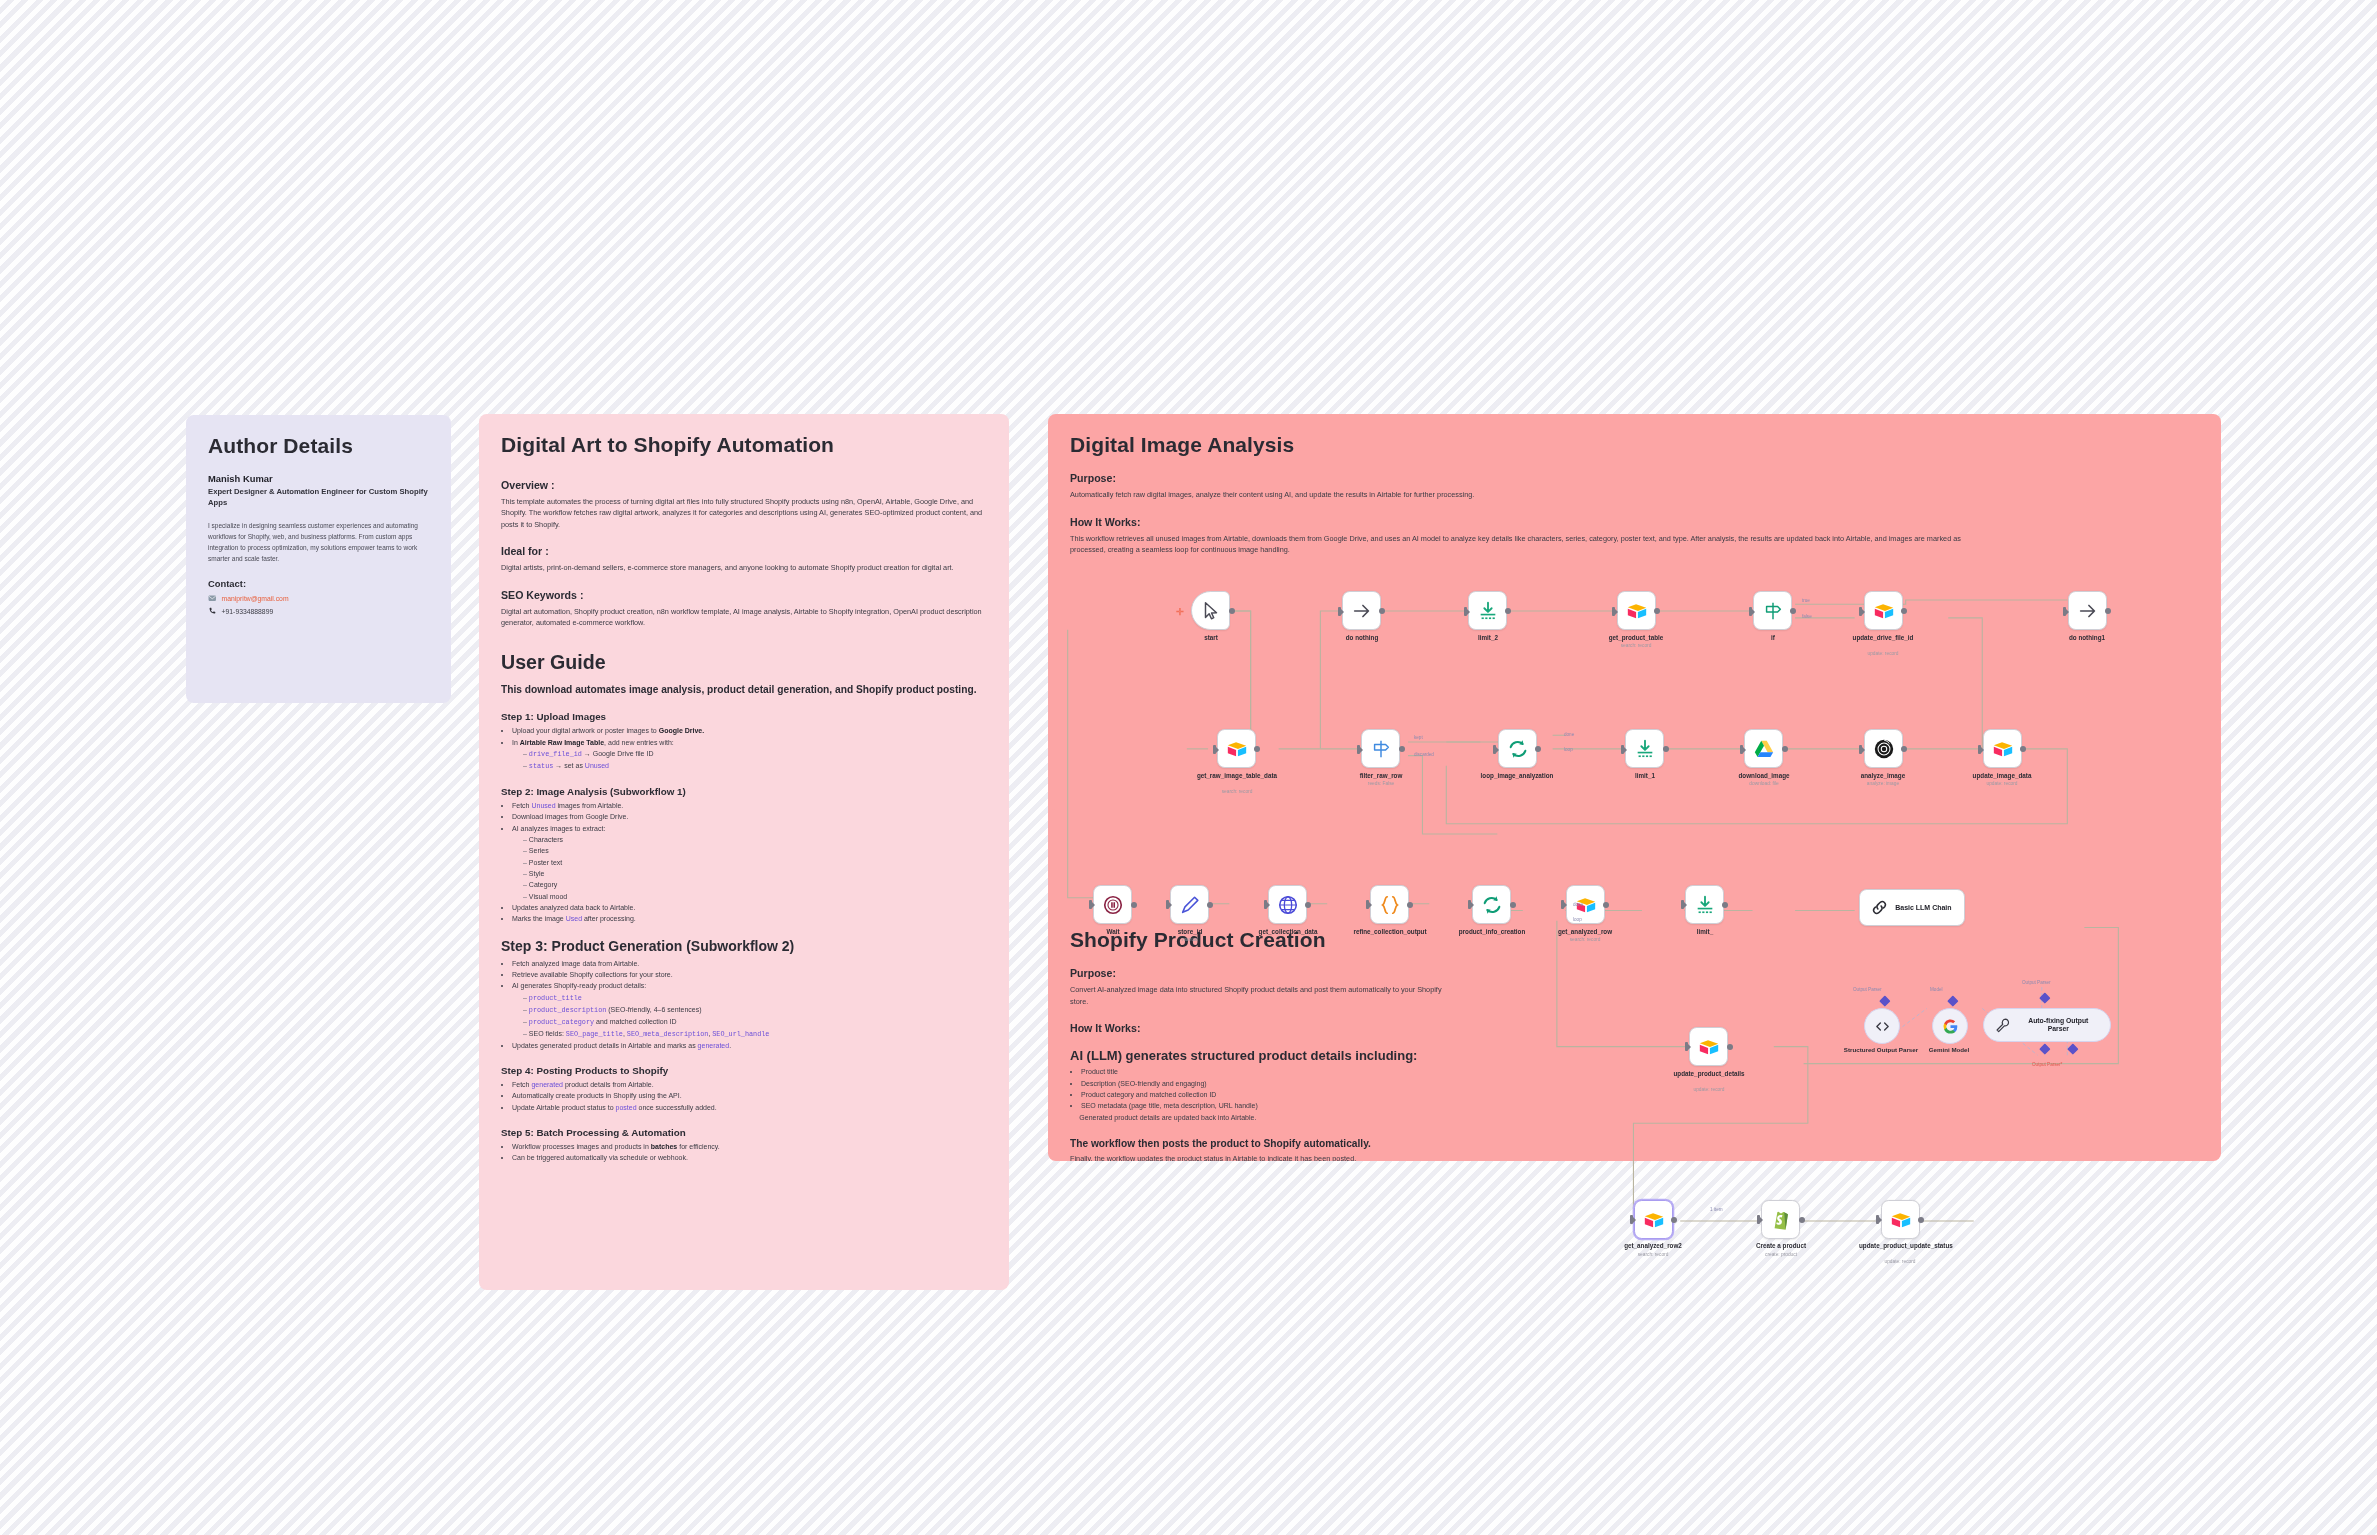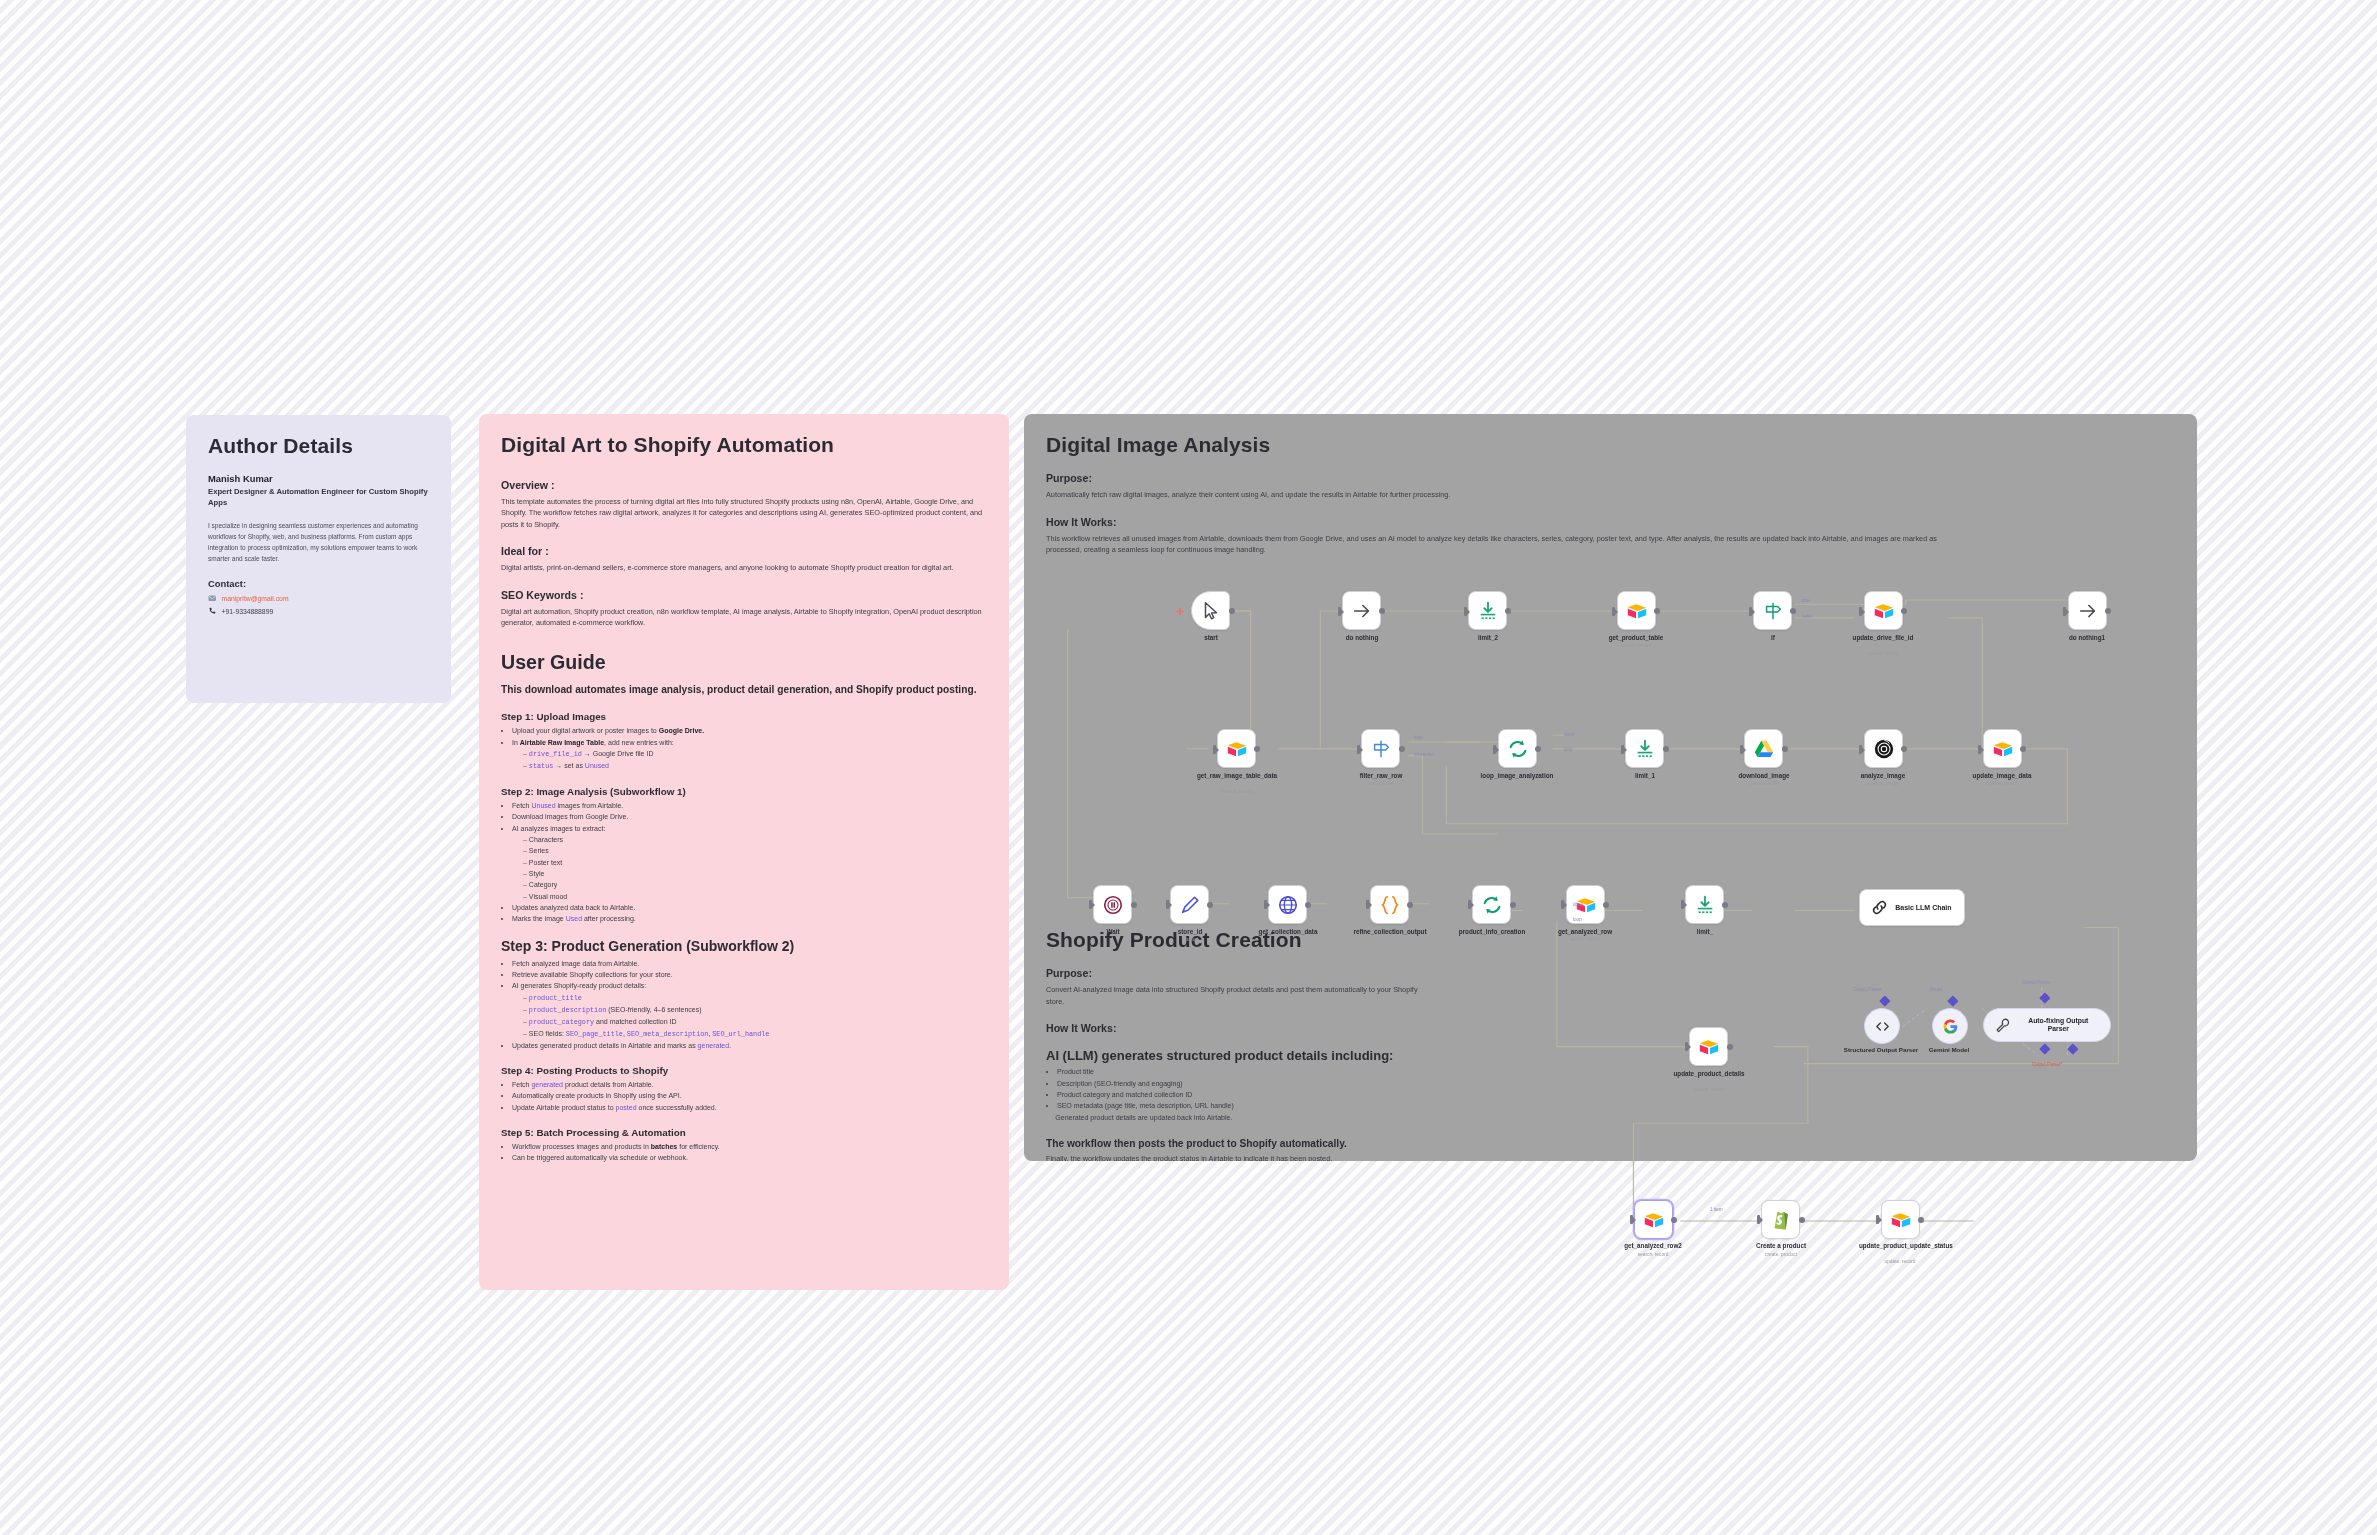--- a/index.html
+++ b/index.html
@@ -8,21 +8,21 @@
     font-family:"Liberation Sans", sans-serif;
     background-color:#f7f7fa;
     background-image:repeating-linear-gradient(135deg,rgba(255,255,255,.9) 0 5.1px, rgba(236,236,242,.9) 5.1px 10.2px);
   }
   .canvas{position:absolute;inset:0;}
 
   
   .sticky{position:absolute;border-radius:7.7px;box-sizing:border-box;}
   .sticky-purple{background:#e6e4f3;}
   .sticky-pink{background:#fbd7dd;}
-  .sticky-yellow{background:#a3a3a3;}
+  .sticky-yellow{background:#fca5a5;margin-left:24px;}
 
   .pad{padding:19px 22px;box-sizing:border-box;height:100%;overflow:hidden;}
 
   h1.t{font-size:21px;font-weight:700;color:#2b2b33;margin:0 0 22px 0;letter-spacing:0.1px;}
   h2.t{font-size:19.6px;font-weight:700;color:#2b2b33;margin:22px 0 8.5px 0;}
   h3.s{font-size:10.6px;font-weight:700;color:#2b2b33;margin:15.3px 0 5.1px 0;}
   h4.s{font-size:9.8px;font-weight:700;color:#2b2b33;margin:13.6px 0 3.4px 0;}
   p.b{font-size:7.3px;line-height:1.55;color:#3b3b44;margin:0 0 3.4px 0;}
   p.lead{font-size:10.2px;font-weight:700;color:#2b2b33;line-height:1.5;margin:0 0 6.8px 0;}
   ul.b{margin:1.7px 0 3.4px 0;padding-left:11px;}

